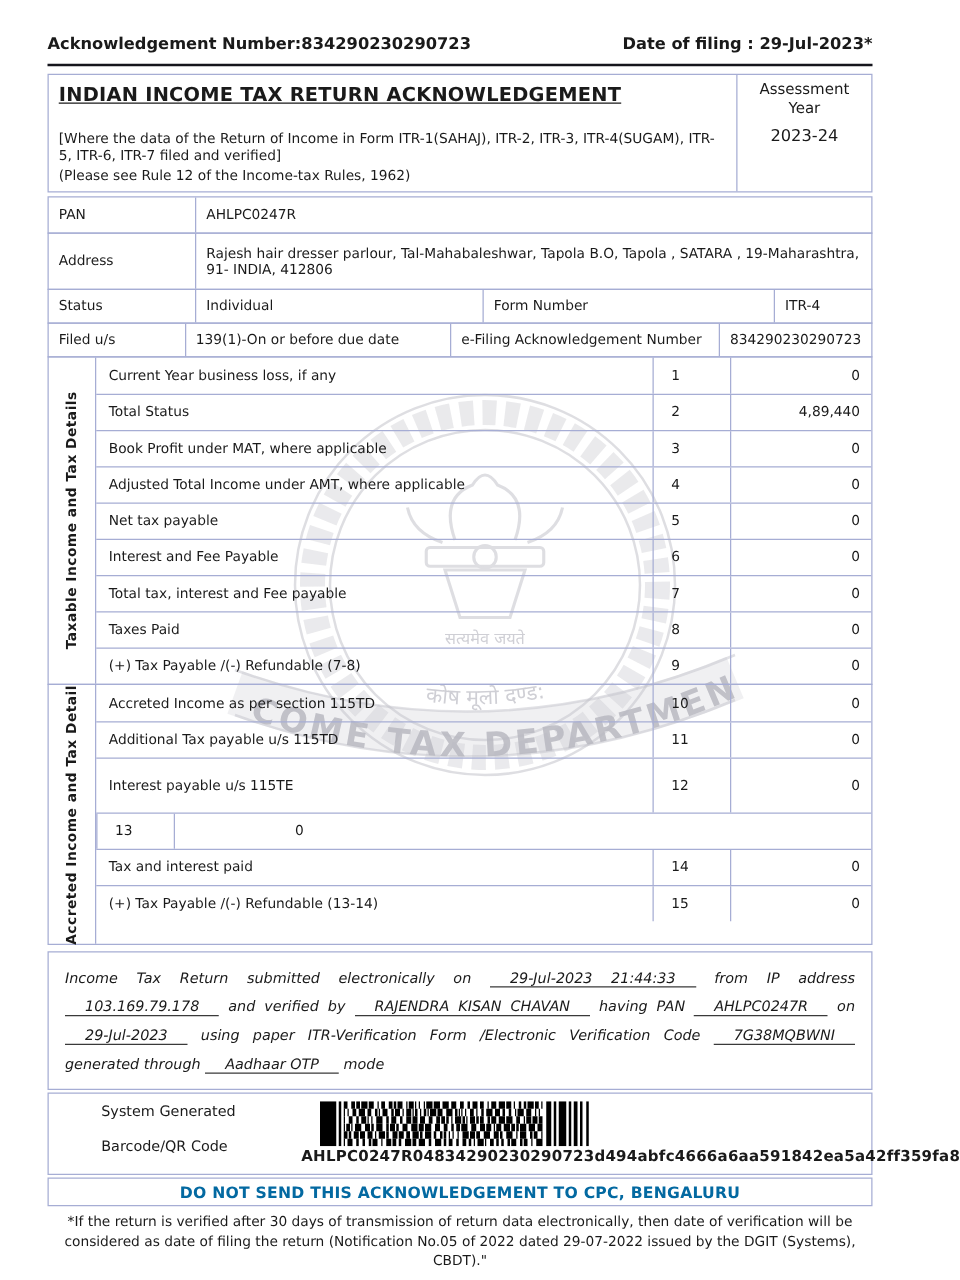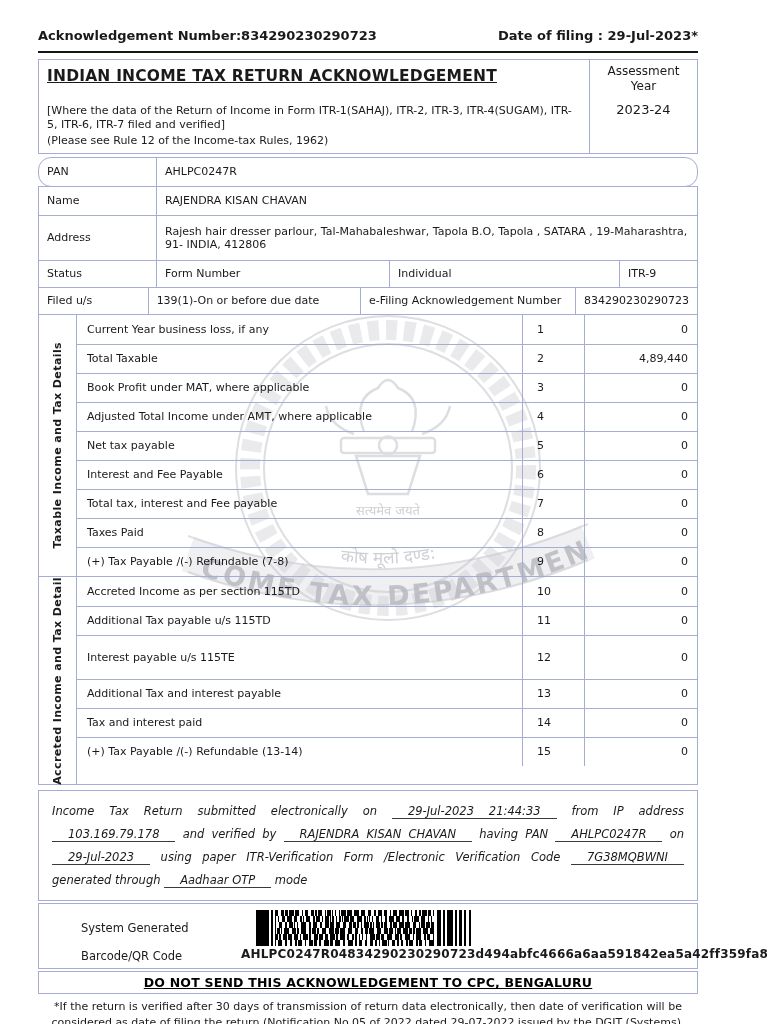--- a/index.html
+++ b/index.html
@@ -26,21 +26,21 @@
   .doc-title { font-size:15.5px; font-weight:bold; text-decoration:underline; letter-spacing:.2px; }
   .doc-sub { font-size:11px; margin-top:19px; line-height:1.3; }
   .doc-sub2 { font-size:11px; margin-top:1px; }
   .ay-cell { width:108px; border-left:1px solid #a6add4; text-align:center;
              display:flex; flex-direction:column; padding:4px 4px; }
   .ay-label { font-size:12px; line-height:1.25; }
   .ay-value { font-size:13px; margin-top:8px; }
 
   
   .irow { display:flex; margin-top:-1px; align-items:stretch; }
-  .irow.first { margin-top:3px;border-radius:13px; }
+  .irow.first { margin-top:3px; }
   .ic { display:flex; align-items:center; padding:4px 8px; font-size:11px; }
   .ic.lbl { width:117px; }
   .ic.val { flex:1; border-left:1px solid #a6add4; }
   .ic.val2w { width:230px; border-left:1px solid #a6add4; }
   .ic.lbl2 { width:233px; border-left:1px solid #a6add4; }
   .h30 { min-height:30px; } .h46 { min-height:46px; } .h28 { min-height:28px; }
 
   
   .tax-table { margin-top:-1px; }
   .section { display:flex; margin-top:-1px; border:1px solid #a6add4; }
@@ -55,27 +55,27 @@
   .tsno { width:62px; border-left:1px solid #a6add4; display:flex; align-items:center; padding-left:14px; font-size:11px; }
   .tamt { width:113px; border-left:1px solid #a6add4; display:flex; align-items:center; justify-content:flex-end; padding-right:9px; font-size:11px; }
 
   
   .verify-box { margin-top:5px; padding:9px 13px 8px 13px;font-style:italic; }
   .verify-text { font-size:11.5px; line-height:2.0; text-align:justify; }
   .uval { border-bottom:1px solid #3a3a3a; padding:0 16px; white-space:nowrap; }
 
   
   .barcode-box { margin-top:2px; height:66px; position:relative; }
-  .bc-labels { position:absolute; left:42px; top:11px; font-size:11.5px; line-height:2.4; }
+  .bc-labels { position:absolute; left:42px; top:1px; font-size:11.5px; line-height:2.4; }
   .bc-img { position:absolute; left:217px; top:6px; }
   .bc-text { position:absolute; left:202px; top:43px; font-size:12px; font-weight:bold; letter-spacing:.2px; }
 
   
   .warning-box { margin-top:2px; height:23px; display:flex; align-items:center; justify-content:center; }
-  .warning-text { color:#000000; font-weight:bold; font-size:12.5px; text-decoration:underline; letter-spacing:.2px; }
+  .warning-text { color:#0369a1; font-weight:bold; font-size:12.5px; letter-spacing:.2px; }
 
   
   .footnote { margin-top:5px; font-size:11px; text-align:center; line-height:1.4; }
 </style>
 </head>
 <body>
 
 <svg class="watermark" width="440" height="410" viewBox="0 0 440 410">
   <g stroke="#c4c4cb" fill="none" opacity="0.55">
     <circle cx="220" cy="196" r="152" stroke-width="2"></circle>
@@ -124,54 +124,50 @@
     <div class="ay-cell">
       <div class="ay-label">Assessment Year</div>
       <div class="ay-value">2023-24</div>
     </div>
   </div>
 
   <div class="irow bx first h30">
     <div class="ic lbl">PAN</div>
     <div class="ic val">AHLPC0247R</div>
   </div>
-  <div class="irow bx h30">
-    <div class="ic lbl">Name</div>
-    <div class="ic val">RAJENDRA KISAN CHAVAN</div>
-  </div>
   <div class="irow bx h46">
     <div class="ic lbl">Address</div>
     <div class="ic val">Rajesh hair dresser parlour, Tal-Mahabaleshwar, Tapola B.O, Tapola , SATARA , 19-Maharashtra, 91- INDIA, 412806</div>
   </div>
   <div class="irow bx h28">
     <div class="ic lbl">Status</div>
+    <div class="ic val2w">Individual</div>
     <div class="ic lbl2">Form Number</div>
-    <div class="ic val2w">Individual</div>
-    <div class="ic val">ITR-9</div>
+    <div class="ic val">ITR-4</div>
   </div>
   <div class="irow bx h28">
     <div class="ic lbl">Filed u/s</div>
     <div class="ic val2w">139(1)-On or before due date</div>
     <div class="ic lbl2">e-Filing Acknowledgement Number</div>
     <div class="ic val">834290230290723</div>
   </div>
 
   <div class="tax-table" id="tax-table">
         <div class="section">
           <div class="vlabel">
             <span class="vtext">Taxable Income and Tax Details</span>
           </div>
           <div class="rows">
             <div class="trow">
               <div class="tdesc">Current Year business loss, if any</div>
               <div class="tsno">1</div>
               <div class="tamt">0</div>
             </div>
             <div class="trow">
-              <div class="tdesc">Total Taxable</div>
+              <div class="tdesc">Total Status</div>
               <div class="tsno">2</div>
               <div class="tamt">4,89,440</div>
             </div>
             <div class="trow">
               <div class="tdesc">Book Profit under MAT, where applicable</div>
               <div class="tsno">3</div>
               <div class="tamt">0</div>
             </div>
             <div class="trow">
               <div class="tdesc">Adjusted Total Income under AMT, where applicable</div>
@@ -219,21 +215,20 @@
               <div class="tdesc">Additional Tax payable u/s 115TD</div>
               <div class="tsno">11</div>
               <div class="tamt">0</div>
             </div>
             <div class="trow tall">
               <div class="tdesc">Interest payable u/s 115TE</div>
               <div class="tsno">12</div>
               <div class="tamt">0</div>
             </div>
             <div class="trow">
-              <div class="tdesc">Additional Tax and interest payable</div>
               <div class="tsno">13</div>
               <div class="tamt">0</div>
             </div>
             <div class="trow">
               <div class="tdesc">Tax and interest paid</div>
               <div class="tsno">14</div>
               <div class="tamt">0</div>
             </div>
             <div class="trow">
               <div class="tdesc">(+) Tax Payable /(-) Refundable (13-14)</div>

